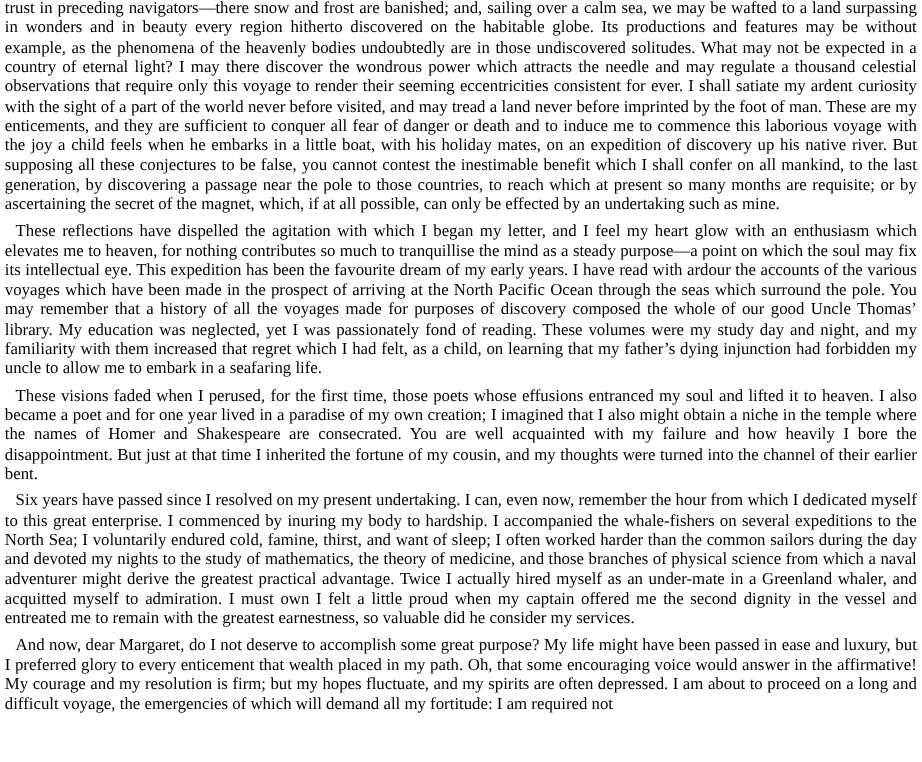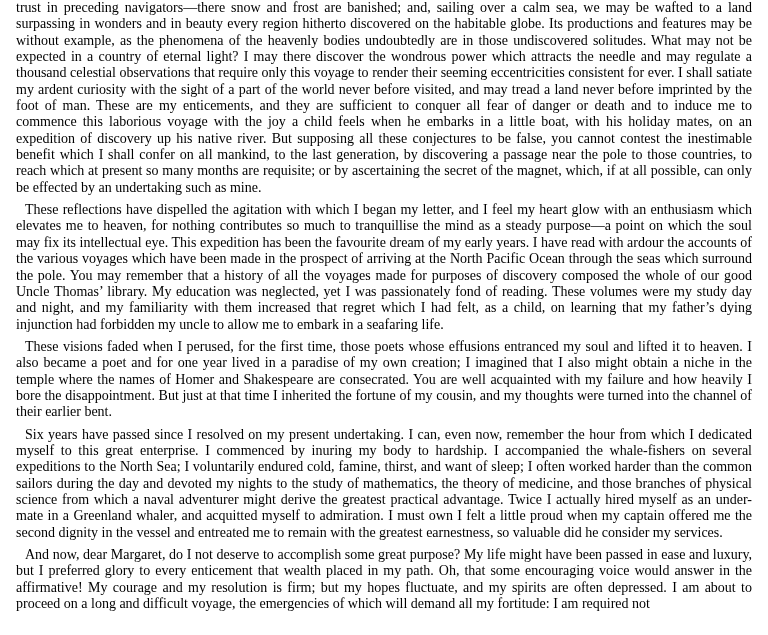--- a/index.html
+++ b/index.html
@@ -10,21 +10,21 @@
   .viewport {
     position: relative;
     width: 768px;
     height: 635px;
     overflow: hidden;
     background: #ffffff;
   }
   .page {
     box-sizing: border-box;
     width: 768px;
-    padding: 0 16px;
+    padding: 0 4px;
     font-family: "Liberation Serif", "DejaVu Serif", serif;
     font-size: 14px;
     line-height: 16.35px;
     color: #000000;
     text-align: justify;
     letter-spacing: 0;
   }
   .page p {
     margin: 6px 0 0 0;
     text-indent: 9px;

